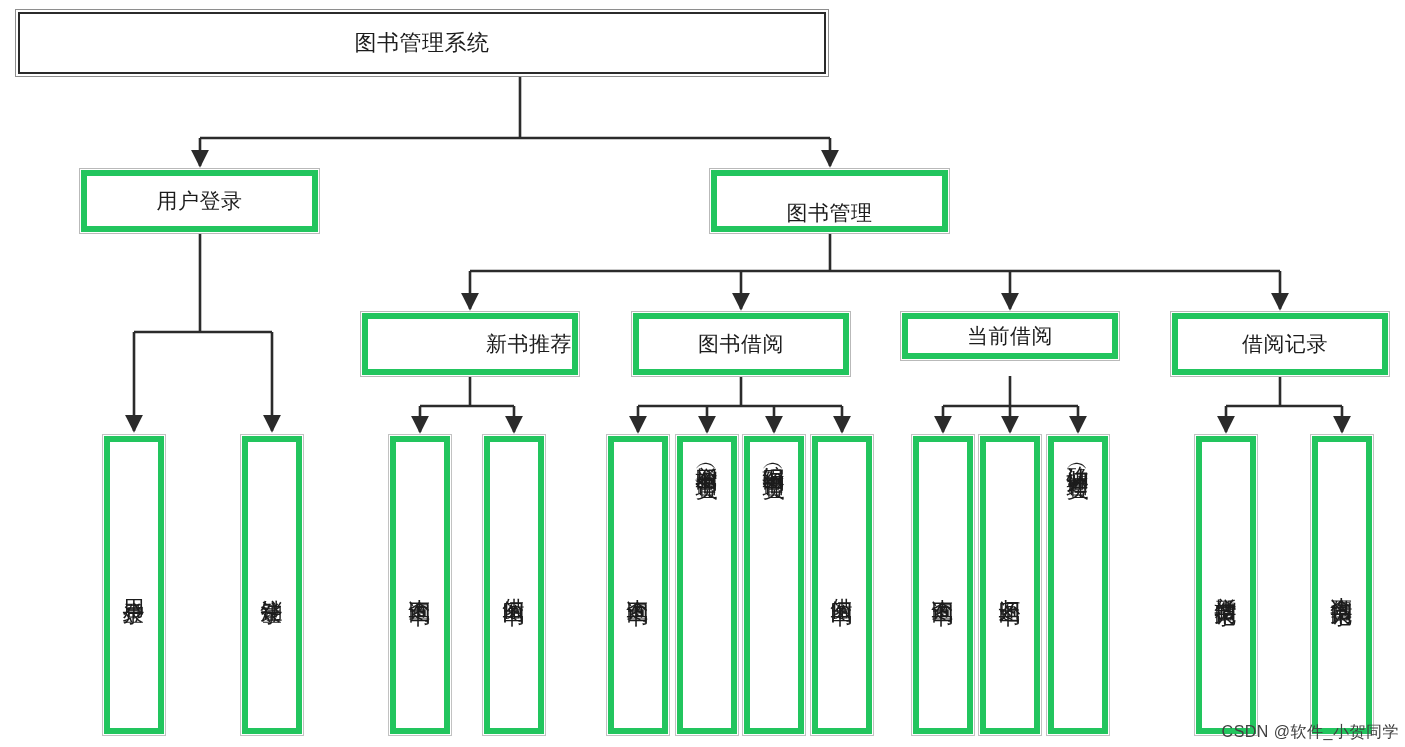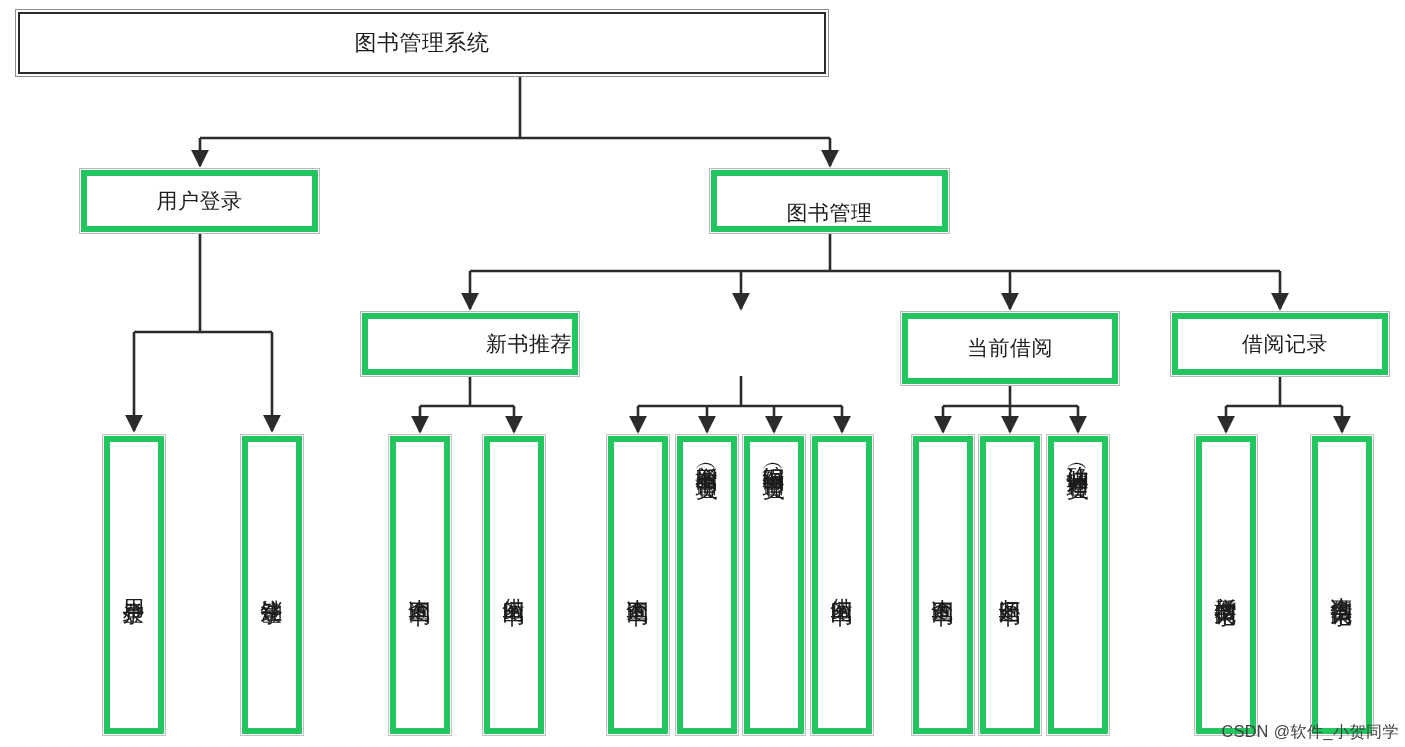--- a/index.html
+++ b/index.html
@@ -147,21 +147,24 @@
   <div class="node level2" style="left:81px; top:170px; width:237px; height:62px;">
     <span class="node-label">用户登录</span>
   </div>
   <div class="node level2" style="left:711px; top:170px; width:237px; height:62px;align-items:flex-end;">
     <span class="node-label">图书管理</span>
   </div>
 
   <div class="node level3" style="left:362px; top:313px; width:216px; height:62px;justify-content:flex-end;">
     <span class="node-label">新书推荐</span>
   </div>
-  <div class="node level3" style="left:902px; top:313px; width:216px; height:71px;">
+  <div class="node level3" style="left:633px; top:313px; width:216px; height:62px;">
+    <span class="node-label">图书借阅</span>
+  </div>
+  <div class="node level3" style="left:902px; top:313px; width:216px; height:46px;">
     <span class="node-label">当前借阅</span>
   </div>
   <div class="node level3" style="left:1172px; top:313px; width:216px; height:62px;padding-left:10px;">
     <span class="node-label">借阅记录</span>
   </div>
 
   <div class="node leaf centered" style="left:104px; top:436px; width:60px; height:298px;">
     <span class="node-label">用户登录</span>
   </div>
   <div class="node leaf centered" style="left:242px; top:436px; width:60px; height:298px;">

